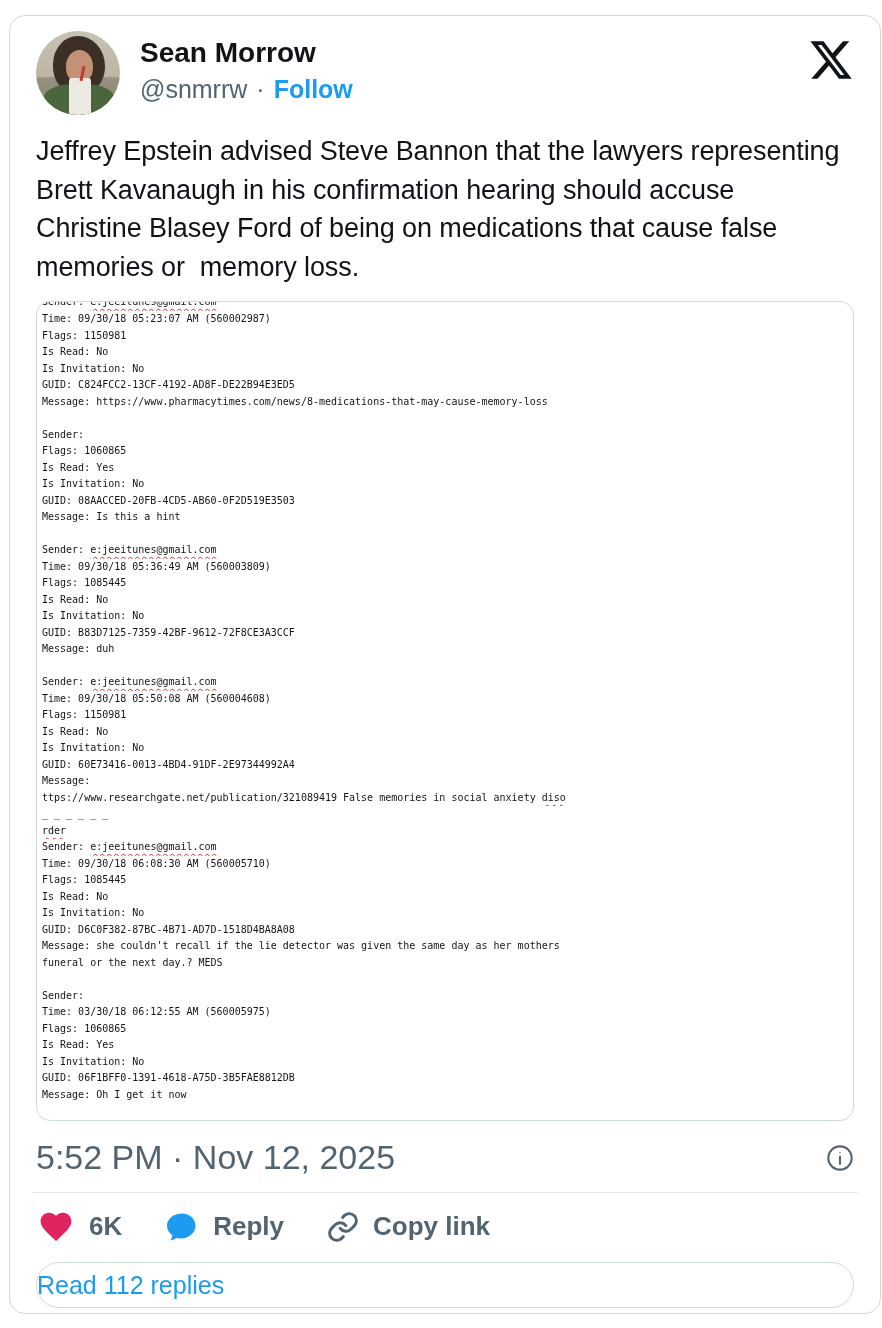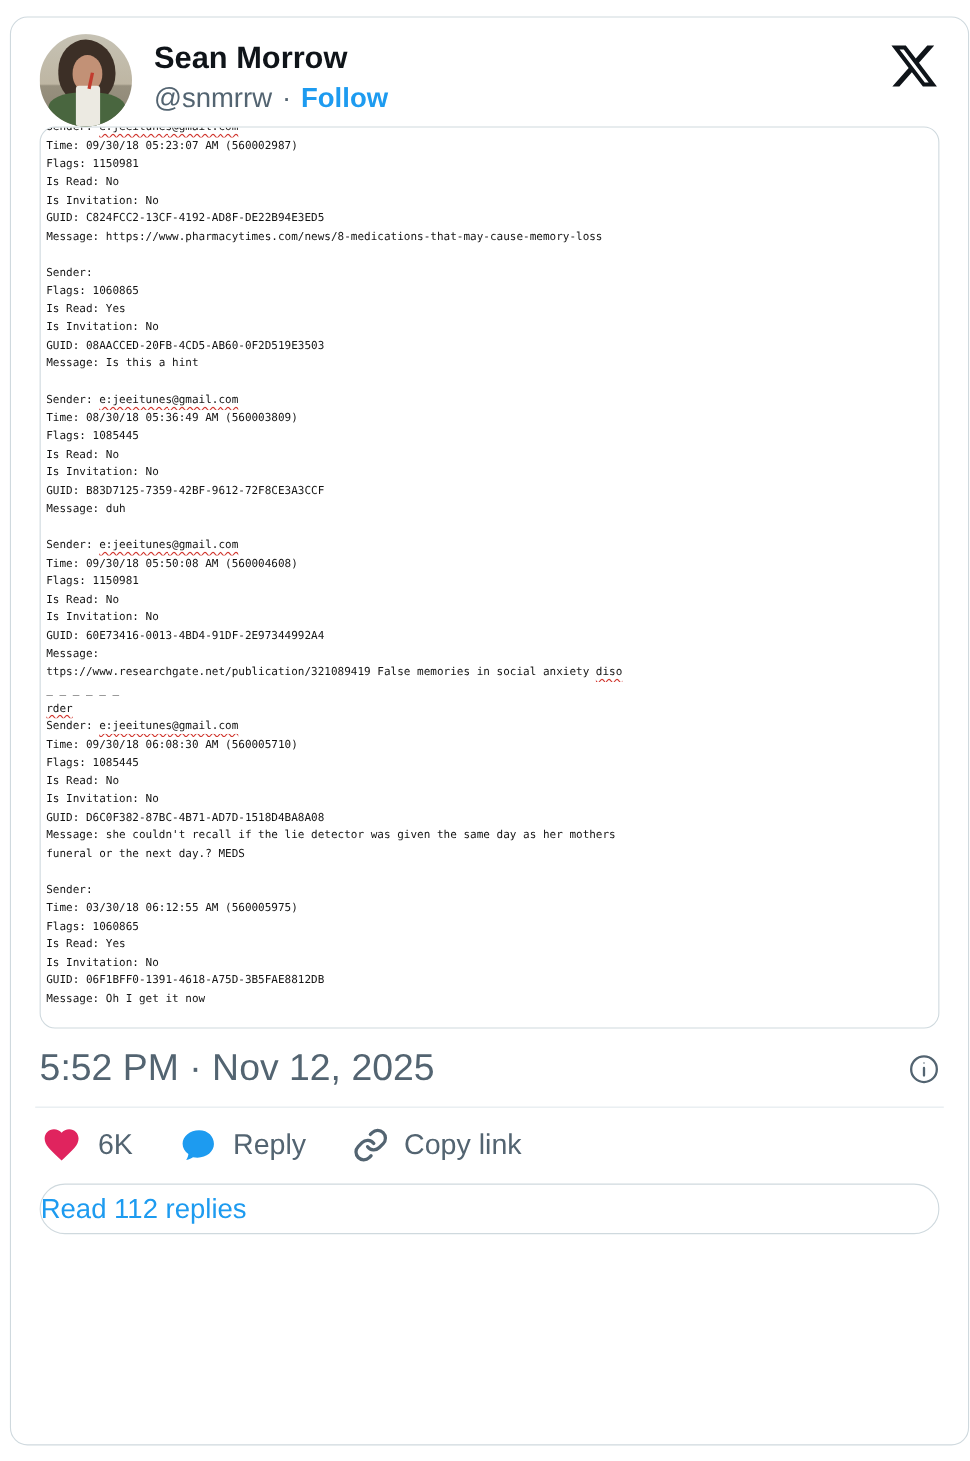--- a/index.html
+++ b/index.html
@@ -38,21 +38,21 @@
   .clipwrap{height:9px;overflow:hidden}
   .clipwrap .line{margin-top:-8px}
   .sq{text-decoration:underline;text-decoration-style:wavy;text-decoration-color:var(--squiggle_red);
       text-decoration-thickness:1px;text-underline-offset:3px}
   
   .meta{display:flex;align-items:center;margin-top:17px;color:var(--text_secondary);font-size:34px}
   .timestamp{cursor:pointer}
   .info{margin-left:auto;color:var(--text_secondary);cursor:pointer;display:flex}
   .divider{border:none;border-top:1px solid #e1e8ed;margin:15px -4px 0}
   .actions{display:flex;align-items:center;margin-top:15px;color:var(--text_secondary)}
-  .act{display:flex;align-items:center;gap:13px;font-size:26px;font-weight:400;cursor:pointer;margin-right:42px}
+  .act{display:flex;align-items:center;gap:13px;font-size:26px;font-weight:700;cursor:pointer;margin-right:42px}
   .heart{color:var(--like_pink);display:flex}
   .bubble{color:var(--accent_blue);display:flex}
   .linkic{color:var(--text_secondary);display:flex}
   
   .read{display:block;margin:17px 0 0;height:46px;border:1px solid var(--border);border-radius:23px;
         color:var(--accent_blue);font-weight:400;font-size:25px;text-align:left;line-height:44px;
         text-decoration:none;background:#fff;cursor:pointer}
 </style>
 </head>
 <body>
@@ -76,20 +76,21 @@
         <a class="follow">Follow</a>
       </div>
     </div>
     <span class="xlogo">
       <svg width="46" height="46" viewBox="0 0 24 24" fill="currentColor" aria-hidden="true">
         <path d="M18.244 2.25h3.308l-7.227 8.26 8.502 11.24H16.17l-5.214-6.817L4.99 21.75H1.68l7.73-8.835L1.254 2.25H8.08l4.713 6.231zm-1.161 17.52h1.833L7.084 4.126H5.117z"></path>
       </svg>
     </span>
   </div>
 
+  <p class="tweet-body">Jeffrey Epstein advised Steve Bannon that the lawyers representing Brett Kavanaugh in his confirmation hearing should accuse Christine Blasey Ford of being on medications that cause false memories or  memory loss.</p>
 
   <div class="shot">
     <div class="mono" id="mono">
         <div class="clipwrap">
           <div class="line"><span>Sender: </span><span class="sq">e:jeeitunes@gmail.com</span></div>
         </div>
         <div class="line"><span>Time: 09/30/18 05:23:07 AM (560002987)</span></div>
         <div class="line"><span>Flags: 1150981</span></div>
         <div class="line"><span>Is Read: No</span></div>
         <div class="line"><span>Is Invitation: No</span></div>
@@ -97,21 +98,21 @@
         <div class="line"><span>Message: https://www.pharmacytimes.com/news/8-medications-that-may-cause-memory-loss</span></div>
         <div class="line"><span></span></div>
         <div class="line"><span>Sender:</span></div>
         <div class="line"><span>Flags: 1060865</span></div>
         <div class="line"><span>Is Read: Yes</span></div>
         <div class="line"><span>Is Invitation: No</span></div>
         <div class="line"><span>GUID: 08AACCED-20FB-4CD5-AB60-0F2D519E3503</span></div>
         <div class="line"><span>Message: Is this a hint</span></div>
         <div class="line"><span></span></div>
         <div class="line"><span>Sender: </span><span class="sq">e:jeeitunes@gmail.com</span></div>
-        <div class="line"><span>Time: 08/30/18 05:36:49 AM (560003809)</span></div>
+        <div class="line"><span>Time: 09/30/18 05:36:49 AM (560003809)</span></div>
         <div class="line"><span>Flags: 1085445</span></div>
         <div class="line"><span>Is Read: No</span></div>
         <div class="line"><span>Is Invitation: No</span></div>
         <div class="line"><span>GUID: B83D7125-7359-42BF-9612-72F8CE3A3CCF</span></div>
         <div class="line"><span>Message: duh</span></div>
         <div class="line"><span></span></div>
         <div class="line"><span>Sender: </span><span class="sq">e:jeeitunes@gmail.com</span></div>
         <div class="line"><span>Time: 09/30/18 05:50:08 AM (560004608)</span></div>
         <div class="line"><span>Flags: 1150981</span></div>
         <div class="line"><span>Is Read: No</span></div>

